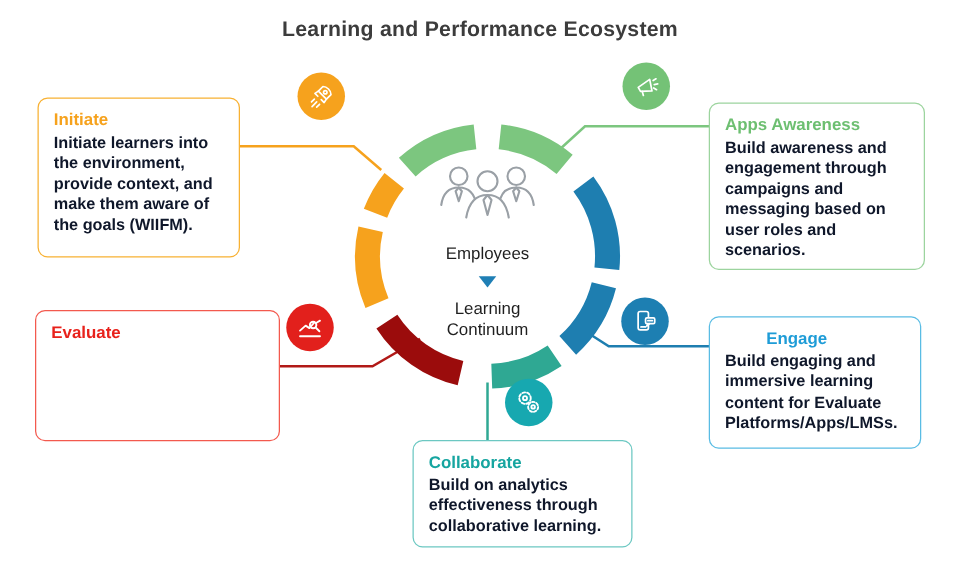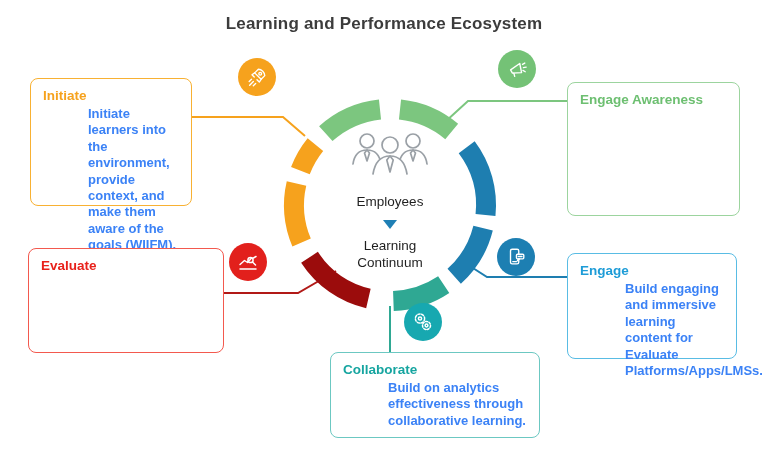--- a/index.html
+++ b/index.html
@@ -4,38 +4,38 @@
 <style>
   html,body{margin:0;padding:0;background:#fff;}
   .stage{position:relative;width:768px;height:456px;background:#fff;overflow:hidden;
          font-family:"Liberation Sans",sans-serif;padding-left:34px;}
   .page-title{position:absolute;top:14px;left:0;width:768px;text-align:center;
          font-size:17px;font-weight:700;color:#3c3c3c;letter-spacing:.2px;}
   #diagram-svg{position:absolute;left:0;top:0;pointer-events:none;}
   .node-box{position:absolute;background:#fff;border:1.6px solid #ccc;border-radius:8px;
          padding:9px 12px 8px 12px;box-sizing:border-box;}
   .node-title{font-size:13.5px;font-weight:700;margin:0 0 3px 0;}
-  .node-body{font-size:13px;font-weight:600;color:#3b82f6;line-height:1.26;margin-left:45px;}
+  .node-body{font-size:13px;font-weight:600;color:#0f172a;line-height:1.26;}
   .badge{position:absolute;width:38px;height:38px;border-radius:50%;
          display:flex;align-items:center;justify-content:center;}
   .badge svg{display:block;}
   .center-content{position:absolute;left:310px;top:130px;width:160px;text-align:center;}
   .center-label{font-size:13.5px;font-weight:400;color:#1f1f1f;line-height:1.3;}
   .center-label.bottom{width:110px;margin:0 auto;}
   .down-arrow{width:0;height:0;margin:9px auto 8px auto;
          border-left:7px solid transparent;border-right:7px solid transparent;
          border-top:9px solid #1f7fb5;}
   .emp-wrap{margin:0 auto 7px auto;width:92px;}
 
   
   #box-initiate{left:30px;top:78px;width:162px;height:128px;}
   #box-build_awareness{left:567px;top:82px;width:173px;height:134px;}
   #box-engage{left:567px;top:253px;width:170px;height:106px;}
   #box-evaluate{left:28px;top:248px;width:196px;height:105px;}
-  #box-collaborate{left:330px;top:352px;width:210px;height:86px;}
+  #box-collaborate{left:330px;top:352px;width:176px;height:86px;}
 
   
   #badge-initiate{left:238px;top:58px;}
   #badge-build_awareness{left:498px;top:50px;}
   #badge-engage{left:497px;top:238px;}
   #badge-collaborate{left:404px;top:303px;}
   #badge-evaluate{left:229px;top:243px;}
 </style>
 </head>
 <body>
@@ -85,25 +85,26 @@
     <div class="down-arrow"></div>
     <div class="center-label bottom">Learning Continuum</div>
   </div>
 
   <div class="node-box" id="box-initiate" style="border-color: rgb(248, 177, 51);">
     <div class="node-title" style="color: rgb(246, 162, 29);">Initiate</div>
     <div class="node-body">Initiate learners into the environment, provide context, and make them aware of the goals (WIIFM).</div>
   </div>
 
   <div class="node-box" id="box-build_awareness" style="border-color: rgb(156, 212, 158);">
-    <div class="node-title" style="color: rgb(109, 191, 113);">Engage Awareness</div>
+    <div class="node-title" style="color: rgb(109, 191, 113);">Apps Awareness</div>
+    <div class="node-body">Build awareness and engagement through campaigns and messaging based on user roles and scenarios.</div>
   </div>
 
   <div class="node-box" id="box-engage" style="border-color: rgb(89, 188, 228);">
-    <div class="node-title" style="color: rgb(30, 156, 215);">Engage</div>
+    <div class="node-title" style="color: rgb(30, 156, 215); margin-left: 33px;">Engage</div>
     <div class="node-body">Build engaging and immersive learning content for Evaluate Platforms/Apps/LMSs.</div>
   </div>
 
   <div class="node-box" id="box-evaluate" style="border-color: rgb(243, 89, 78);">
     <div class="node-title" style="color: rgb(232, 33, 27);">Evaluate</div>
   </div>
 
   <div class="node-box" id="box-collaborate" style="border-color: rgb(108, 200, 194);">
     <div class="node-title" style="color: rgb(22, 165, 160);">Collaborate</div>
     <div class="node-body">Build on analytics effectiveness through collaborative learning.</div>

